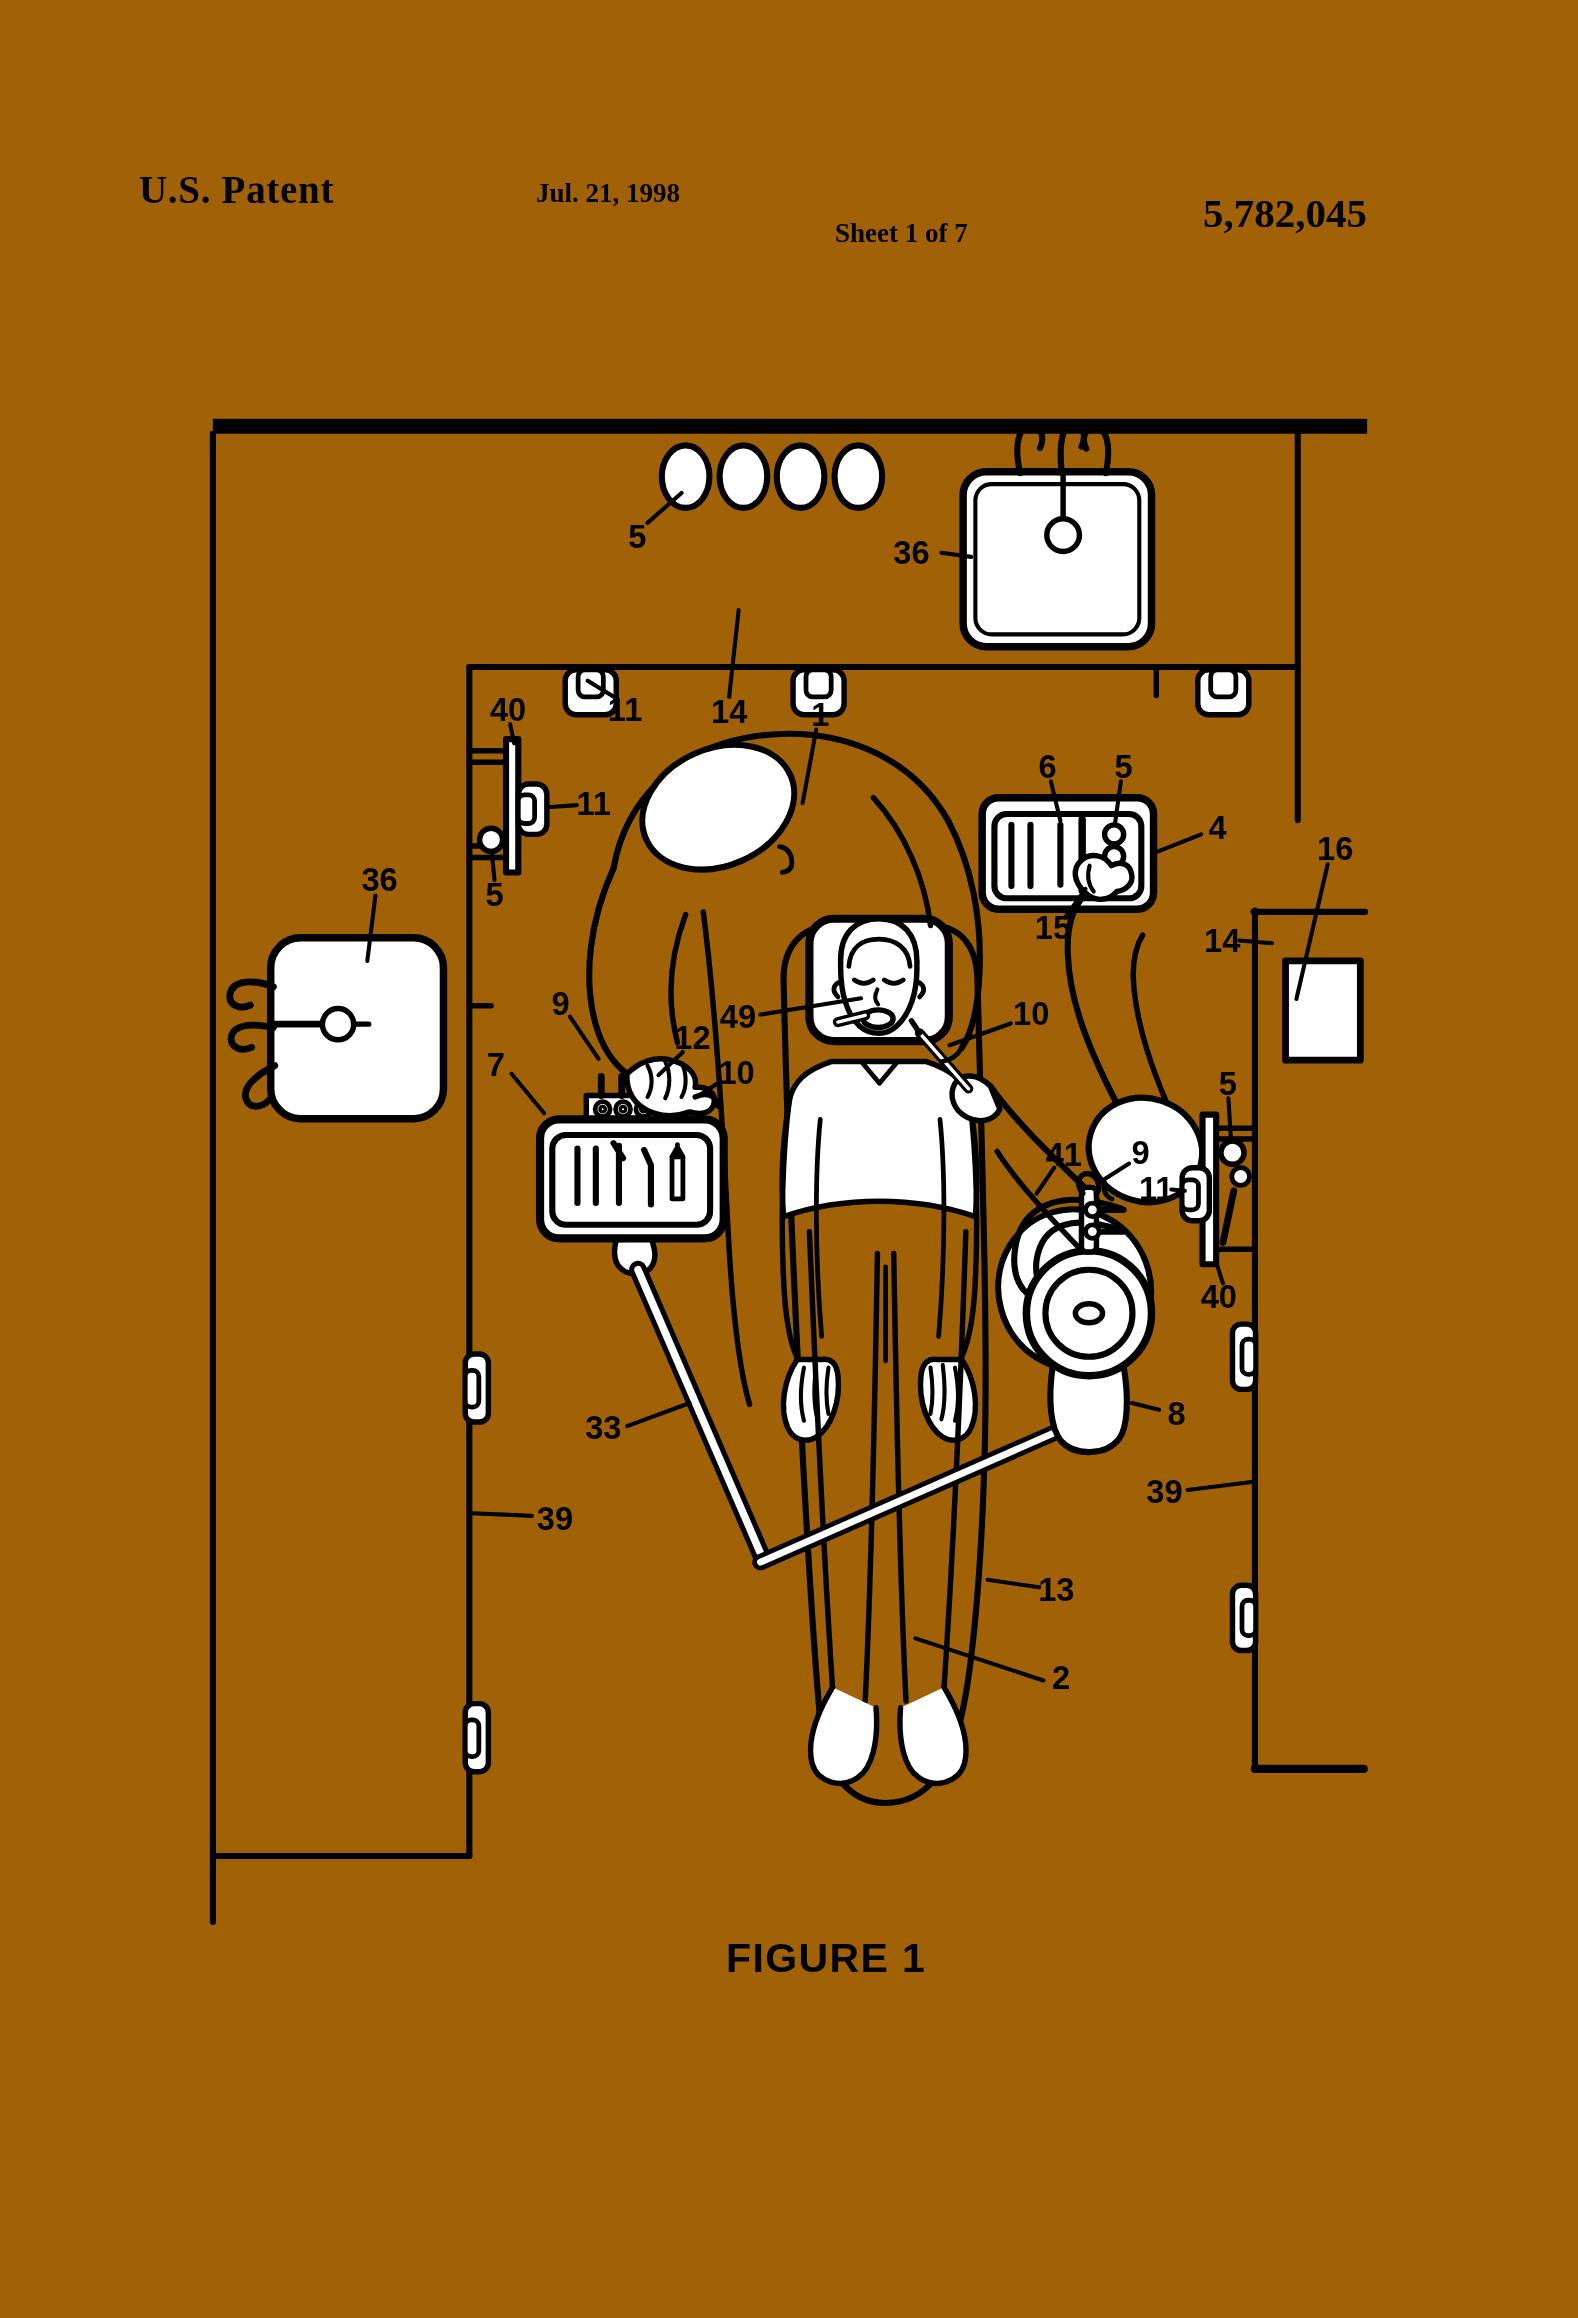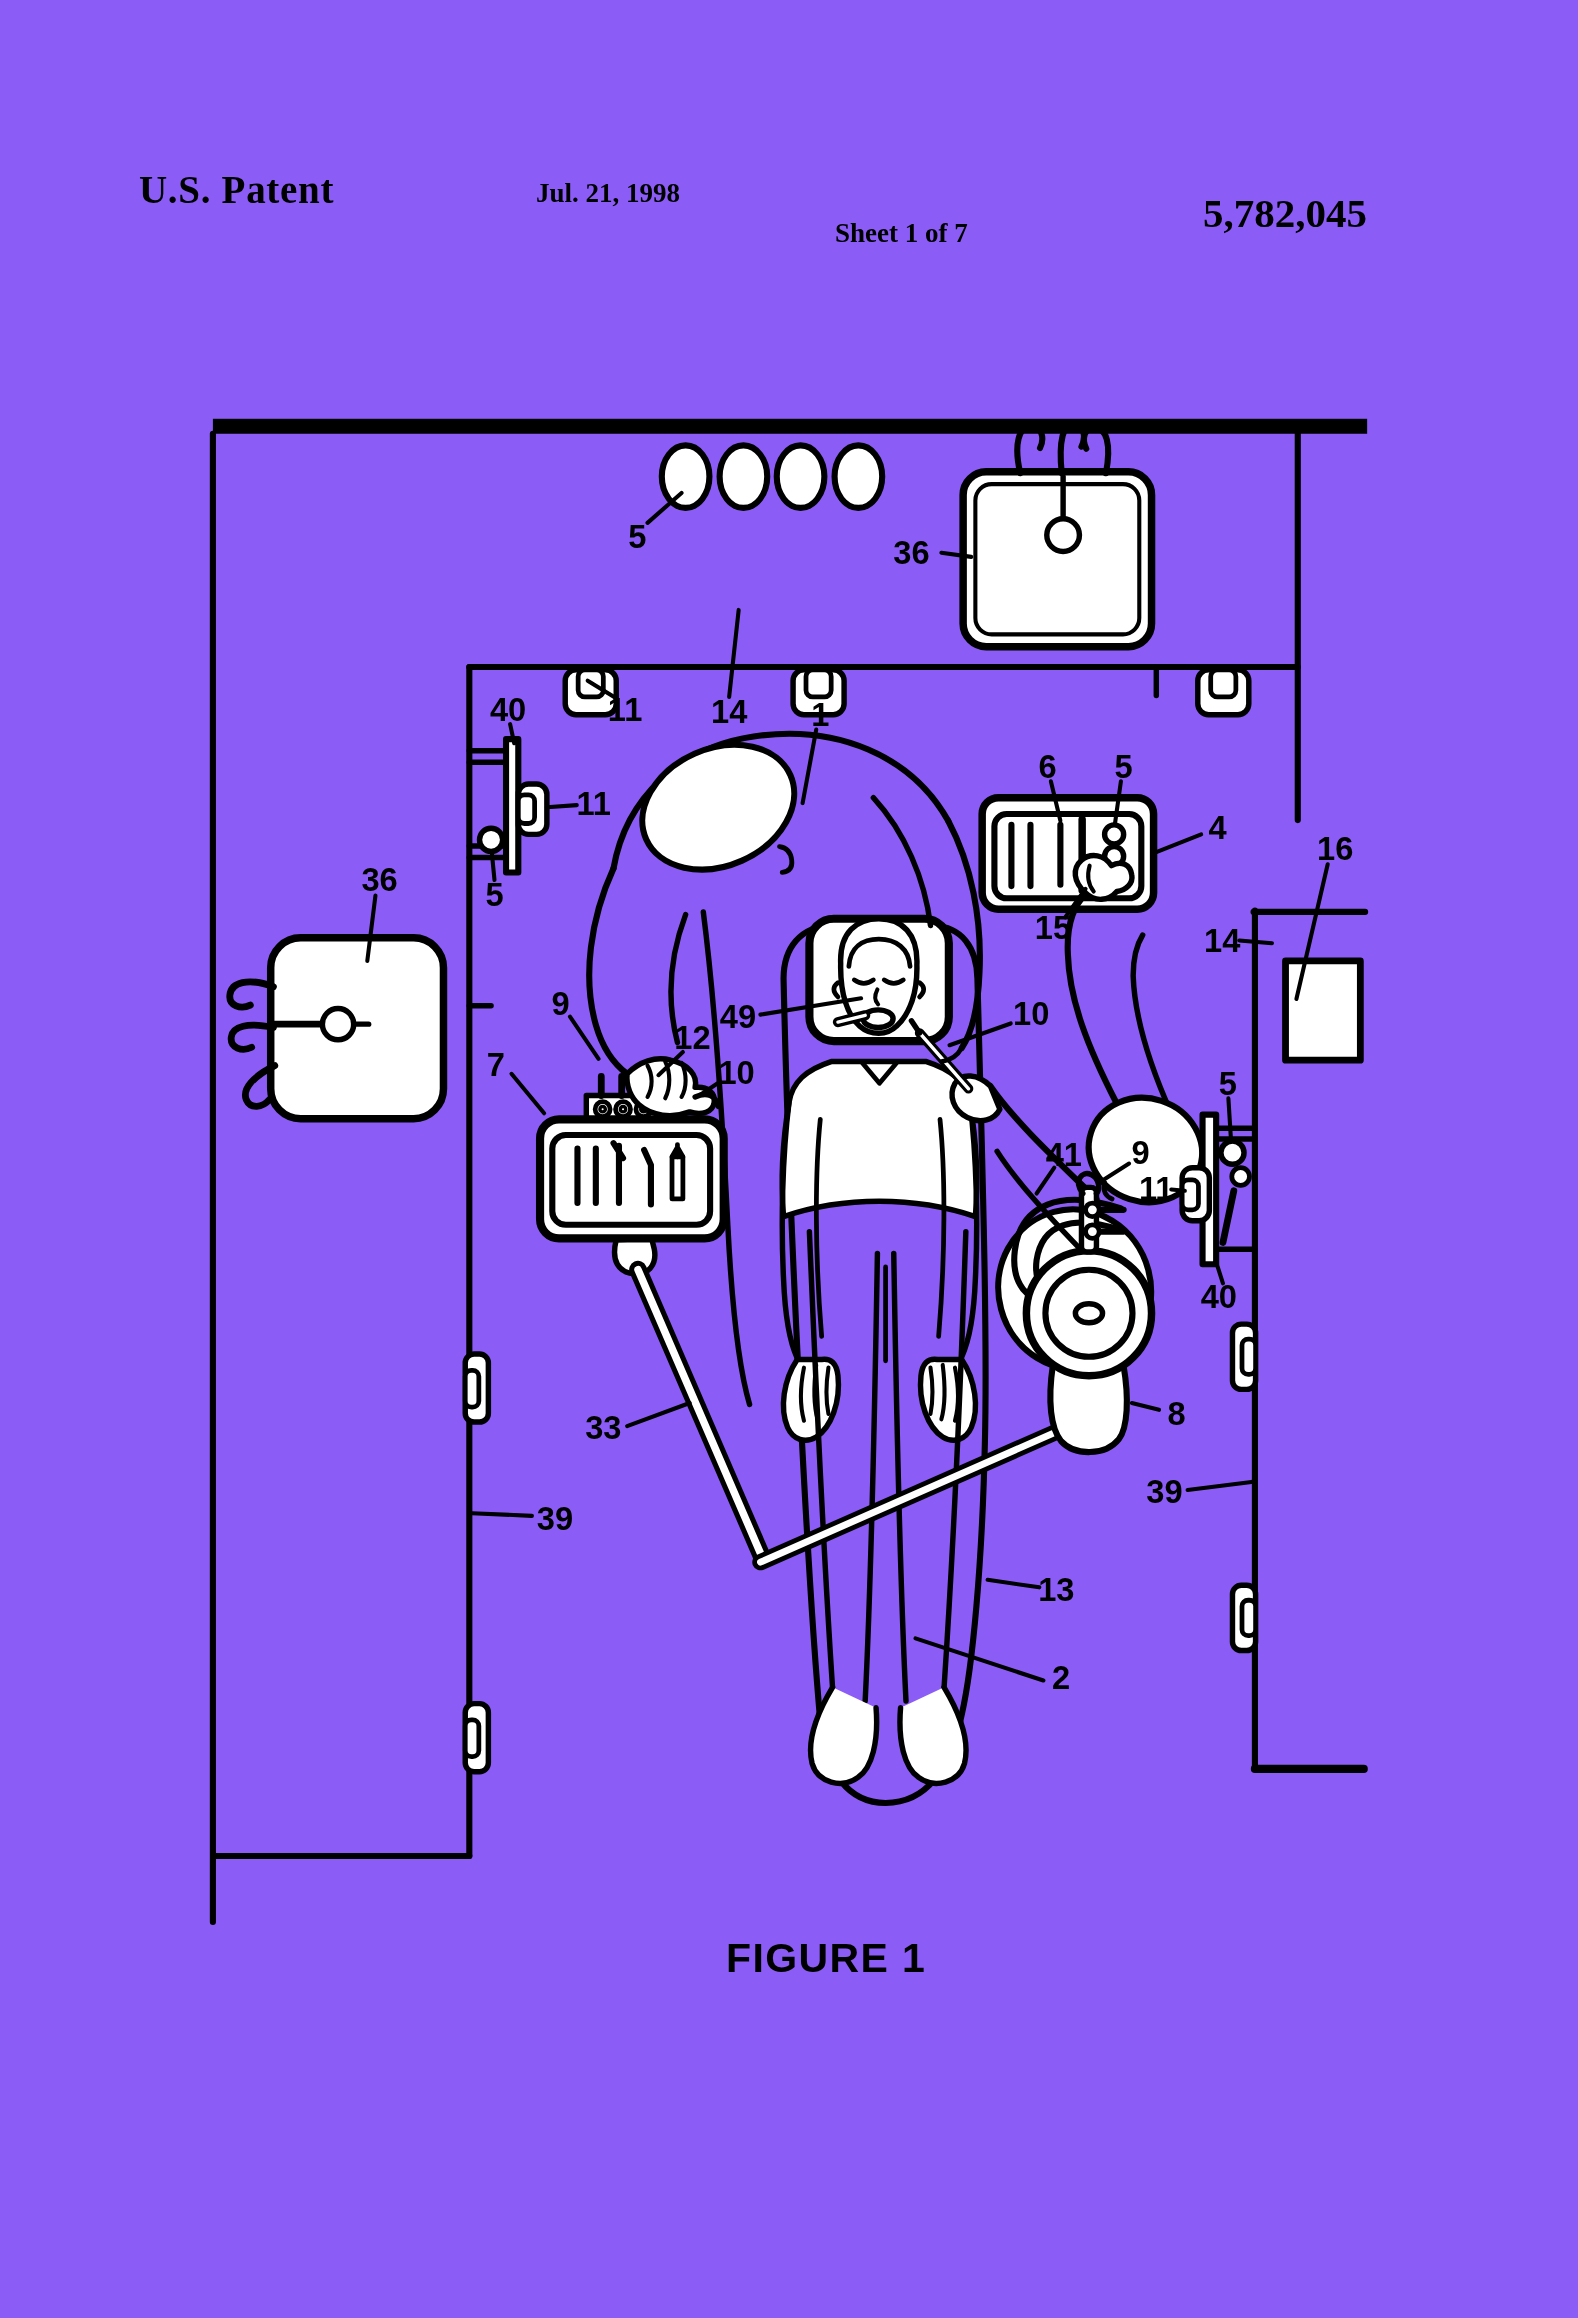--- a/index.html
+++ b/index.html
@@ -1,19 +1,19 @@
 <!DOCTYPE html>
 <html style="font-size:11px"><head>
 <meta charset="utf-8">
 <style>
   html,body{margin:0;padding:0;background:#777;}
   .page{
     position:relative;
     width:1578px;height:2319px;
-    background:#8b5cf6;
+    background:#a16207;
     font-family:"Liberation Serif", serif;
     overflow:hidden;
   }
   .hdr{position:absolute;color:#000;white-space:nowrap;}
   .hdr-title{left:139px;top:167px;font-size:39px;font-weight:bold;letter-spacing:0.7px;}
   .hdr-date{left:536px;top:178px;font-size:27px;font-weight:bold;}
   .hdr-sheet{left:835px;top:178px;font-size:27px;font-weight:bold;margin-top:40px;}
   .hdr-patnum{left:1203px;top:163px;font-size:41px;font-weight:bold;margin-top:26px;}
   .caption{
     position:absolute;left:726px;top:1920px;width:231px;

